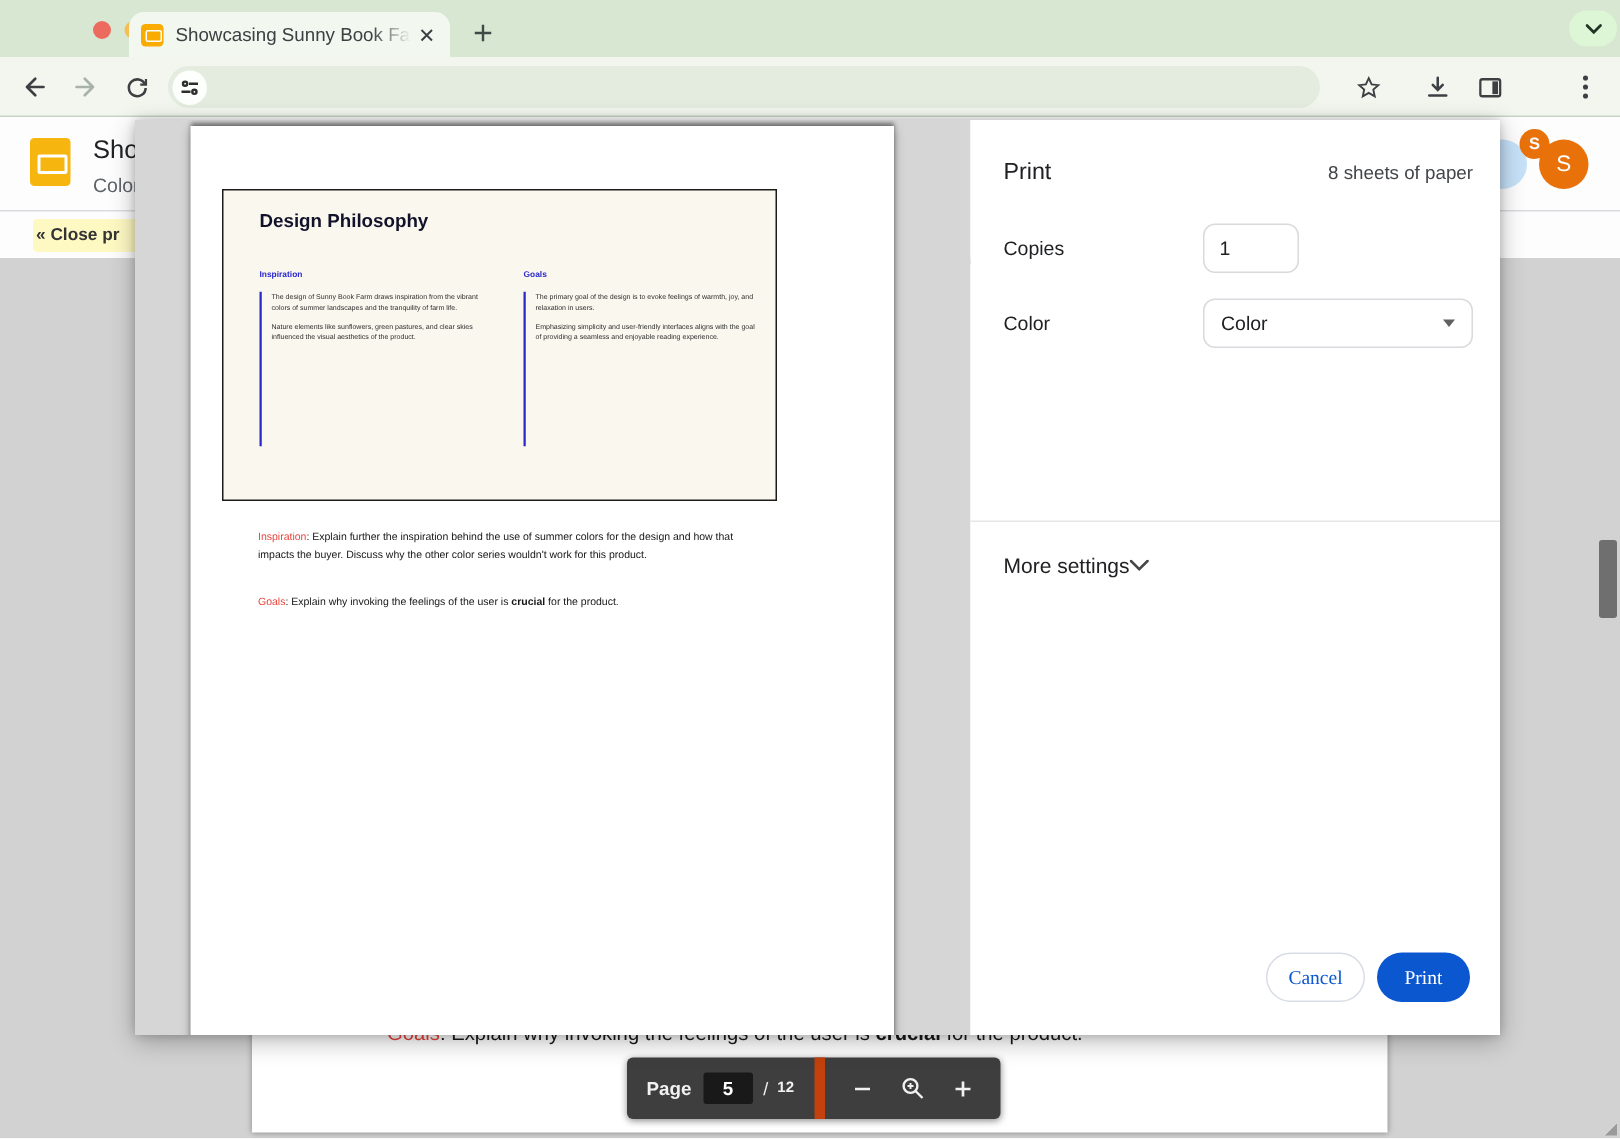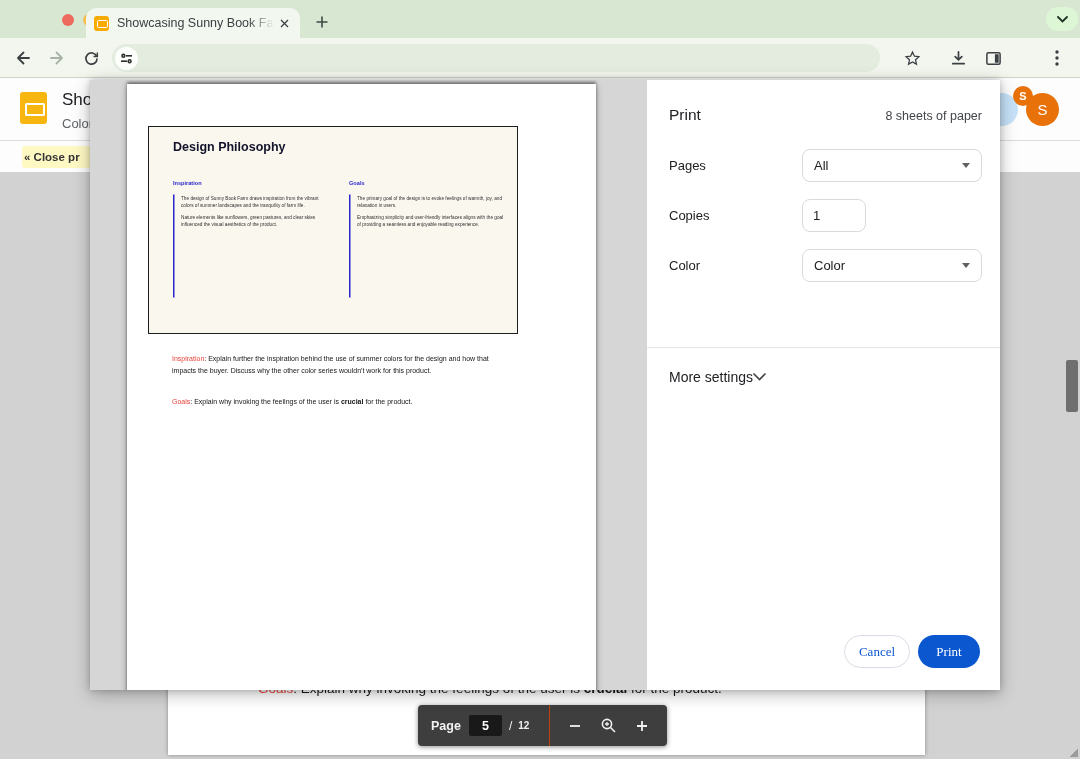--- a/index.html
+++ b/index.html
@@ -56,21 +56,21 @@
   .under-page { position:absolute; left:168px; top:4px; width:757px; height:579px; background:#fff;
          box-shadow:0 0 4px rgba(0,0,0,.35); }
   .cut-note { position:absolute; left:90px; top:505px; font-size:13.5px; color:#1a1a1a; white-space:nowrap; }
   .scroll-thumb { position:absolute; left:1066px; top:188px; width:12px; height:52px; background:#6f6f6f; border-radius:2px; }
   .resize-corner { position:absolute; left:1069px; top:576px; width:9px; height:9px;
          background:linear-gradient(135deg, transparent 55%, #9a9a9a 55%); }
 
   
   .pdf-toolbar { position:absolute; left:418px; top:533px; width:249px; height:41px; background:#3e3e3e;
          border-radius:4px; box-shadow:0 1px 5px rgba(0,0,0,.45); display:flex; color:#f1f1f1; }
-  .pdf-left { width:132px; display:flex; align-items:center; border-right:1px solid #c2410c; padding-left:13px; }
+  .pdf-left { width:132px; display:flex; align-items:center; border-right:7px solid #c2410c; padding-left:13px; }
   .pdf-right { flex:1; display:flex; align-items:center; justify-content:space-around; padding:0 8px; }
   .pdf-page-label { font-size:12.5px; font-weight:bold; }
   .pdf-page-input { width:33px; height:21px; margin-left:8px; background:#191919; border:none; border-radius:2px;
          color:#fff; font-size:12.5px; font-weight:bold; text-align:center; font-family:inherit; }
   .pdf-slash { margin:0 6px 0 7px; font-size:12px; }
   .pdf-total { font-size:10px; font-weight:bold; }
   .pdf-btn { width:24px; height:24px; display:flex; align-items:center; justify-content:center; color:#f1f1f1; }
 
   
   .modal { position:absolute; left:90px; top:80px; width:910px; height:610px; display:flex;
@@ -296,27 +296,20 @@
     </div>
 
     <div class="settings">
       <div class="set-header">
         <div class="set-title">Print</div>
         <div class="sheets-info">8 sheets of paper</div>
       </div>
 
       <div class="rows">
 
-        <div class="row">
-          <div class="row-label">Pages</div>
-          <div class="select">
-            <span>All</span>
-            <span class="caret"></span>
-          </div>
-        </div>
 
         <div class="row">
           <div class="row-label">Copies</div>
           <input class="copies-input" value="1" style="">
         </div>
 
         <div class="row">
           <div class="row-label">Color</div>
           <div class="select">
             <span>Color</span>

